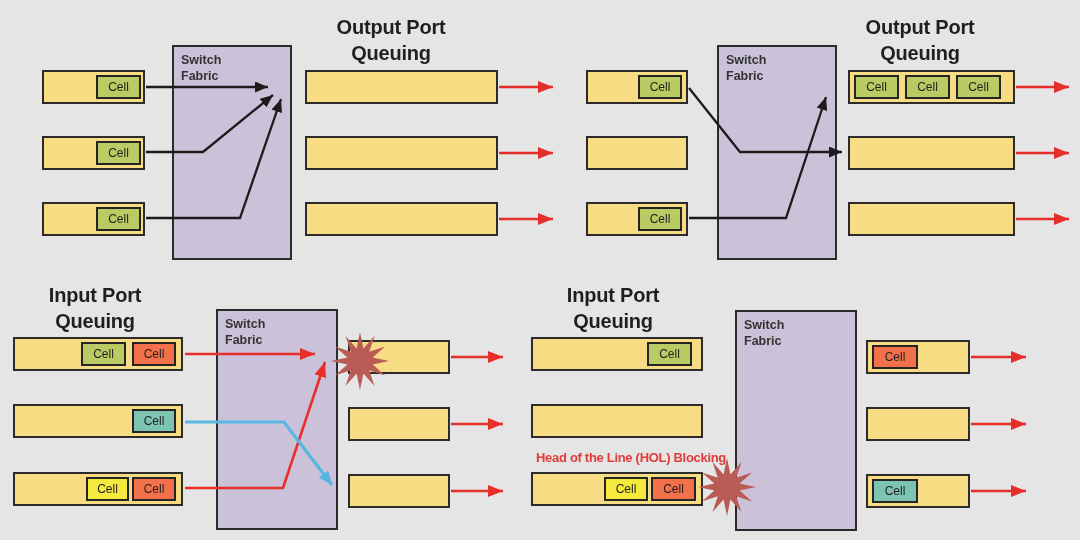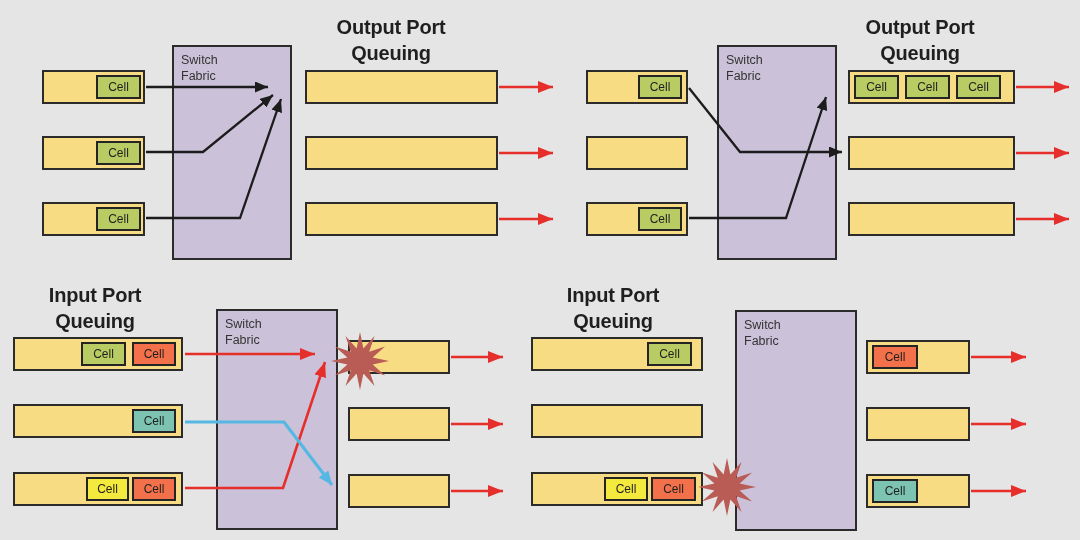--- a/index.html
+++ b/index.html
@@ -20,21 +20,21 @@
     font-size:12px;color:#1f1f1f;white-space:nowrap;
   }
   .cell.green {background:var(--cell-green,#b9cc64);}
   .cell.orange{background:var(--cell-orange,#f2714b);}
   .cell.teal  {background:var(--cell-teal,#7cc4b1);}
   .cell.yellow{background:var(--cell-yellow,#f4e93d);}
   .fabric{
     position:absolute;box-sizing:border-box;
     background:var(--fabric-fill,#cbc2d9);
     border:2px solid var(--fabric-border,#2b2b2b);
-    padding:5px 0 16px 7px;font-size:12.5px;line-height:16px;color:#333;
+    padding:5px 0 16px 7px;font-size:12.5px;line-height:16px;color:#333;font-weight:bold;
   }
   .title{
     position:absolute;transform:translateX(-50%);text-align:center;
     font-size:20px;font-weight:600;line-height:26px;letter-spacing:-0.2px;
     color:var(--title-color,#1f1f1f);white-space:nowrap;
   }
   .hol{
     position:absolute;transform:translateX(-50%);
     font-size:13px;font-weight:bold;letter-spacing:-0.3px;
     color:var(--hol-text-color,#e23b3b);white-space:nowrap;
@@ -123,20 +123,21 @@
 
   <div class="queue" style="left:348px;top:340px;width:102px"></div>
   <div class="queue" style="left:348px;top:407px;width:102px"></div>
   <div class="queue" style="left:348px;top:474px;width:102px"></div>
 
   <div class="title" style="left:613px;top:282px">
     <div>Input Port</div>
     <div>Queuing</div>
   </div>
 
+  <div class="hol" style="left:631px;top:450px">Head of the Line (HOL) Blocking</div>
 
   <div class="fabric" style="left:735px;top:310px;width:122px;height:221px">
     <div>Switch</div>
     <div>Fabric</div>
   </div>
 
   <div class="queue" style="left:531px;top:337px;width:172px">
     <div class="cell green" style="left:114px;width:45px">Cell</div>
   </div>
   <div class="queue" style="left:531px;top:404px;width:172px"></div>

